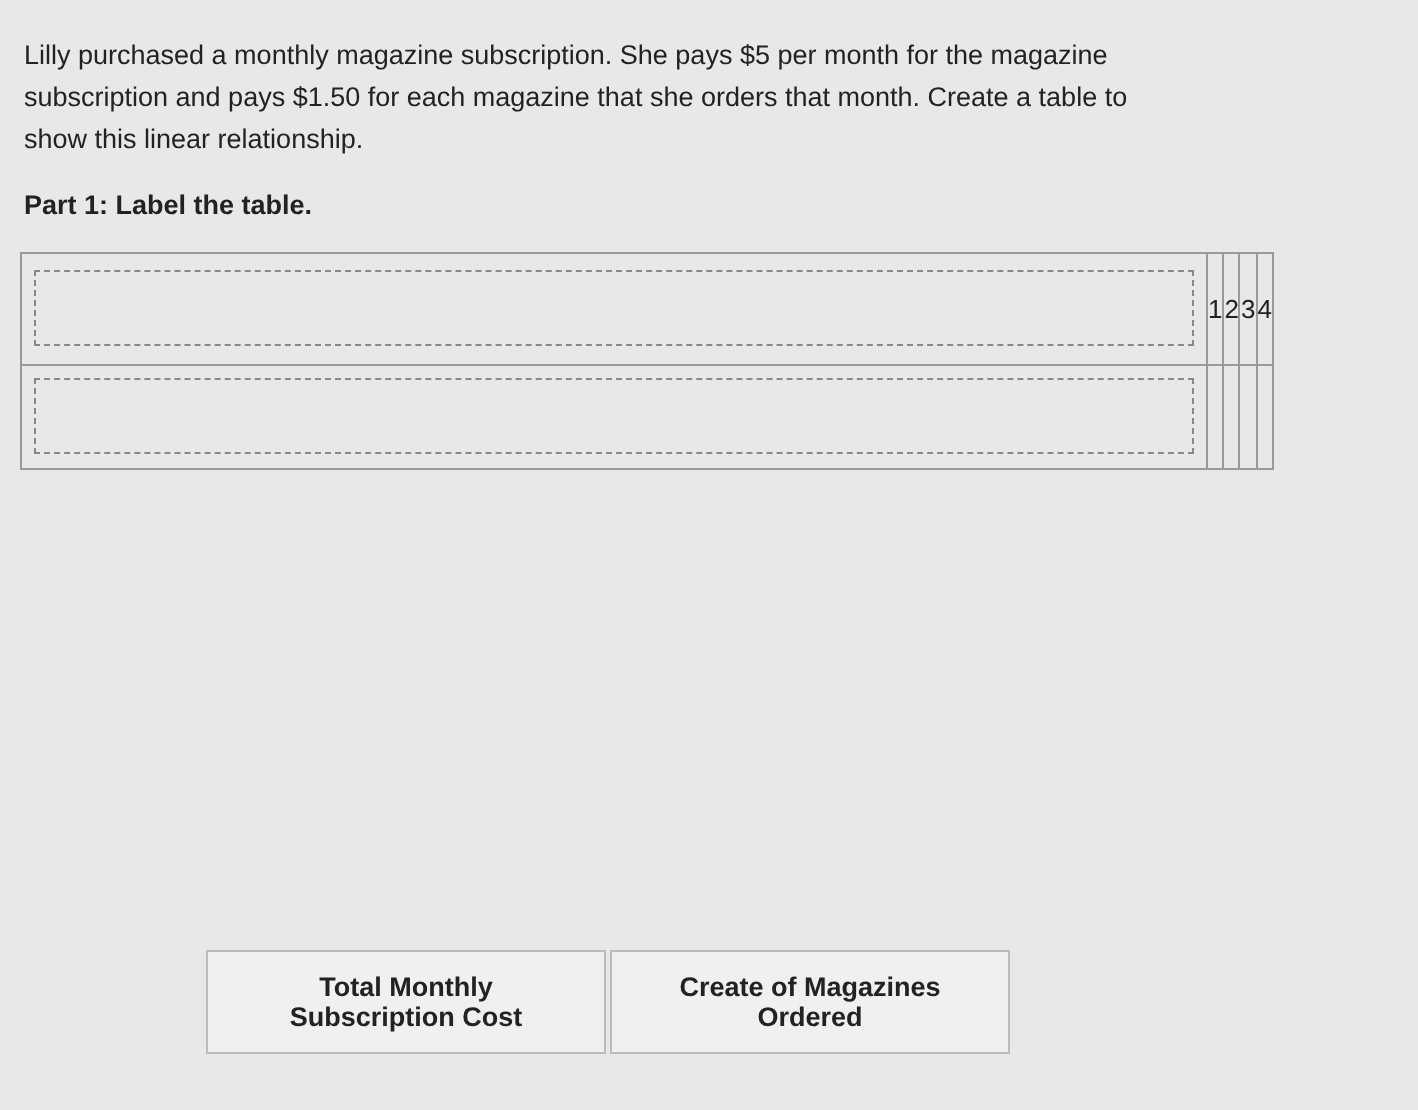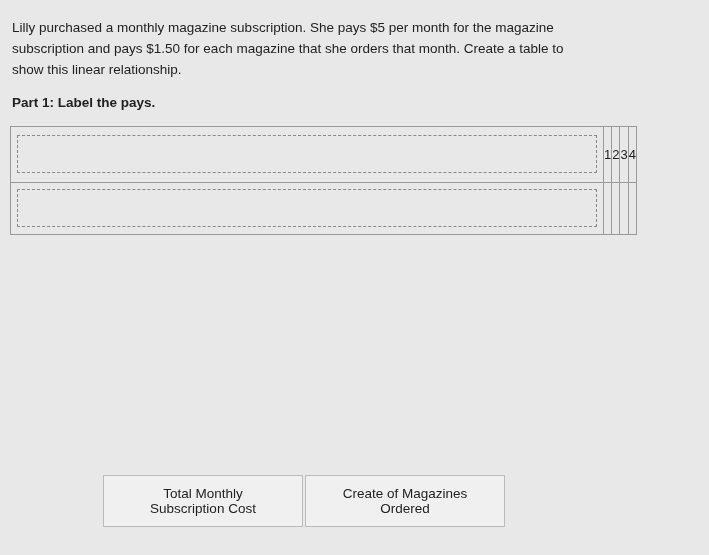--- a/index.html
+++ b/index.html
@@ -103,30 +103,31 @@
 
     .answer-btn {
       background-color: #f0f0f0;
       border: 1.5px solid #bbb;
       padding: 10px 22px;
       font-size: 13.5px;
       cursor: pointer;
       color: #222;
       min-width: 200px;
       text-align: center;
+      font-weight: bold;
     }
   </style>
 </head>
 <body>
 
 <div class="page">
 
   <p class="intro-text">Lilly purchased a monthly magazine subscription. She pays $5 per month for the magazine subscription and pays $1.50 for each magazine that she orders that month.  Create a table to show this linear relationship.</p>
 
-  <p class="part-label">Part 1: Label the pays.</p>
+  <p class="part-label">Part 1: Label the table.</p>
 
   <table class="table-area">
     <tbody>
       <tr class="row-top">
         <td class="label-cell">
           <span class="dashed-box"></span>
         </td>
         <td class="number-col-header">1</td>
         <td class="number-col-header">2</td>
         <td class="number-col-header">3</td>

